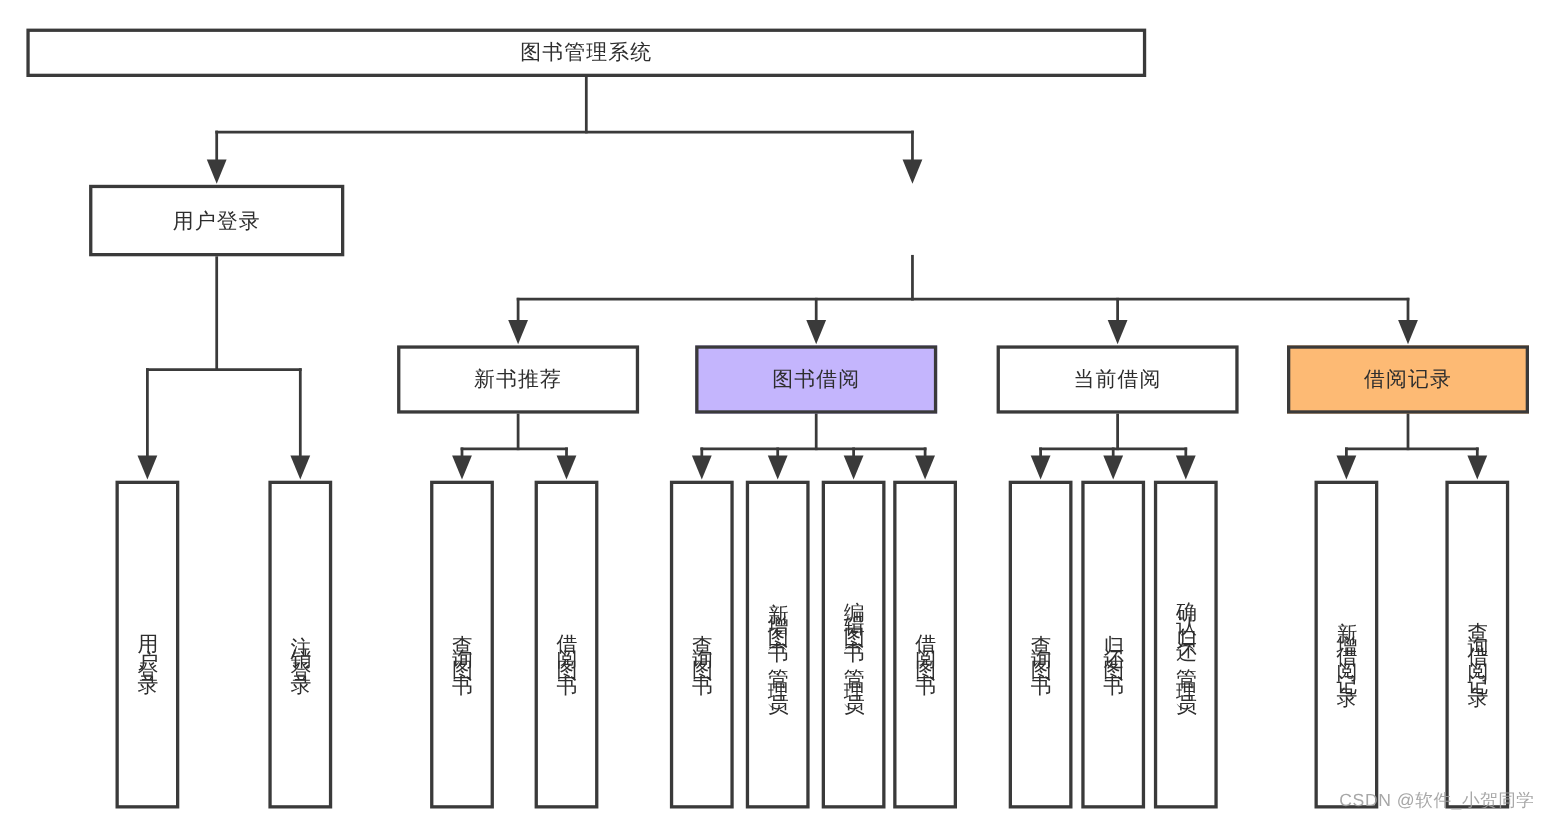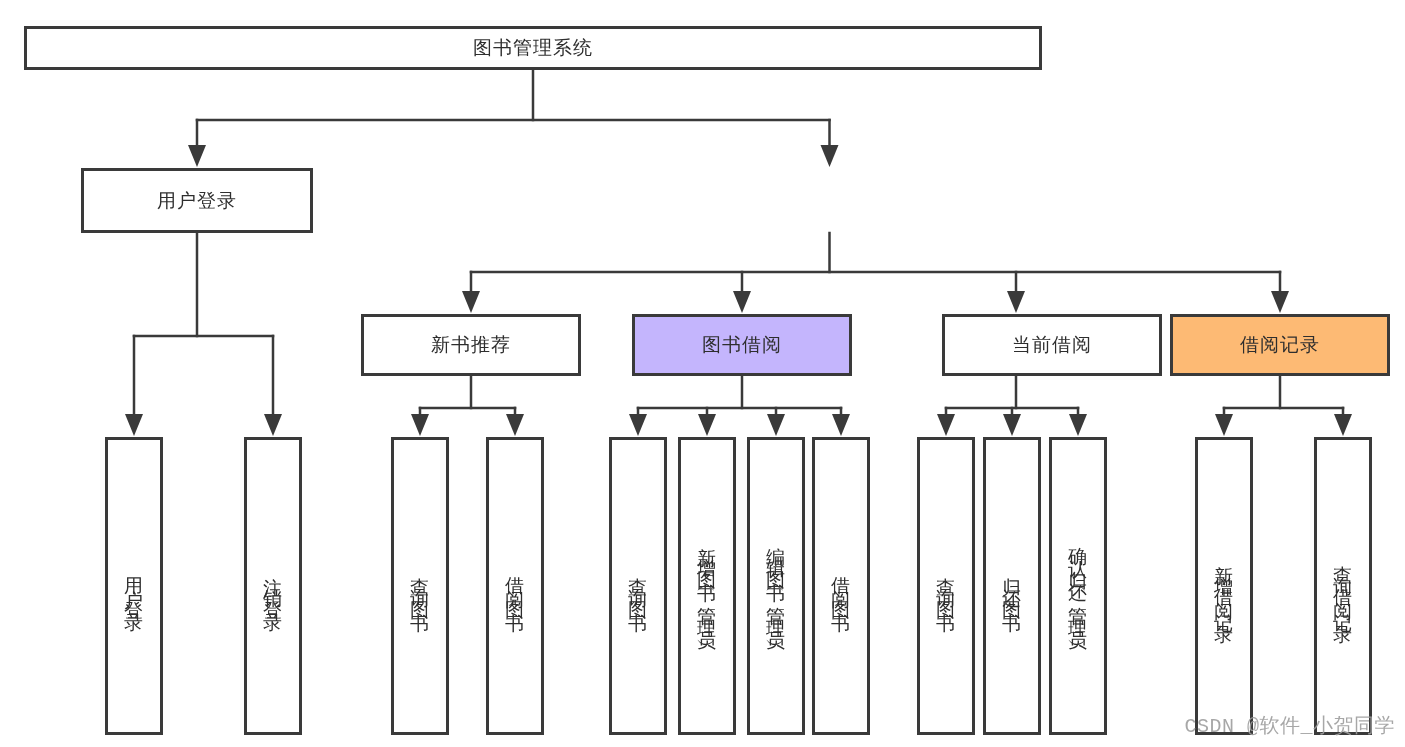--- a/index.html
+++ b/index.html
@@ -32,26 +32,25 @@
     writing-mode:vertical-rl;
     text-orientation:mixed;
     font-size:19px;
     letter-spacing:12px;
     line-height:1;
     white-space:nowrap;
   }
   #watermark{
     position:absolute;
     right:10px;bottom:8px;
-    font-size:20px;
+    font-size:16px;
     letter-spacing:0.5px;
     z-index:5;
     opacity:0.9;
     white-space:nowrap;
-    font-family:Liberation Mono, monospace;
   }
 </style>
 </head>
 <body>
 
 <div id="canvas" style="background: rgb(255, 255, 255);">
   <svg id="connectors" xmlns="http://www.w3.org/2000/svg" width="1405" height="747" viewBox="0 0 1405 747">
       <line x1="533" y1="70" x2="533" y2="120" stroke="#3a3a3a" stroke-width="2.5" stroke-linecap="square"></line>
       <line x1="197" y1="120" x2="829.5" y2="120" stroke="#3a3a3a" stroke-width="2.5" stroke-linecap="square"></line>
       <line x1="197" y1="120" x2="197" y2="152" stroke="#3a3a3a" stroke-width="2.5" stroke-linecap="square"></line>
@@ -112,21 +111,21 @@
     </div>
     <div class="node horizontal" style="left: 81px; top: 168px; width: 232px; height: 65px; border-color: rgb(58, 58, 58); background: rgb(255, 255, 255); color: rgb(46, 46, 46);">
       <span>用户登录</span>
     </div>
     <div class="node horizontal" style="left: 361px; top: 314px; width: 220px; height: 62px; border-color: rgb(58, 58, 58); background: rgb(255, 255, 255); color: rgb(46, 46, 46);">
       <span>新书推荐</span>
     </div>
     <div class="node horizontal" style="left: 632px; top: 314px; width: 220px; height: 62px; border-color: rgb(58, 58, 58); background: #c4b5fd; color: rgb(46, 46, 46);">
       <span>图书借阅</span>
     </div>
-    <div class="node horizontal" style="left: 906px; top: 314px; width: 220px; height: 62px; border-color: rgb(58, 58, 58); background: rgb(255, 255, 255); color: rgb(46, 46, 46); margin-left: 36px;">
+    <div class="node horizontal" style="left: 906px; top: 314px; width: 220px; height: 62px; border-color: rgb(58, 58, 58); background: rgb(255, 255, 255); color: rgb(46, 46, 46);">
       <span>当前借阅</span>
     </div>
     <div class="node horizontal" style="left: 1170px; top: 314px; width: 220px; height: 62px; border-color: rgb(58, 58, 58); background: #fdba74; color: rgb(46, 46, 46);">
       <span>借阅记录</span>
     </div>
     <div class="node vertical" style="left: 105px; top: 437px; width: 58px; height: 298px; border-color: rgb(58, 58, 58); background: rgb(255, 255, 255); color: rgb(46, 46, 46);">
       <span>用户登录</span>
     </div>
     <div class="node vertical" style="left: 244px; top: 437px; width: 58px; height: 298px; border-color: rgb(58, 58, 58); background: rgb(255, 255, 255); color: rgb(46, 46, 46);">
       <span>注销登录</span>

